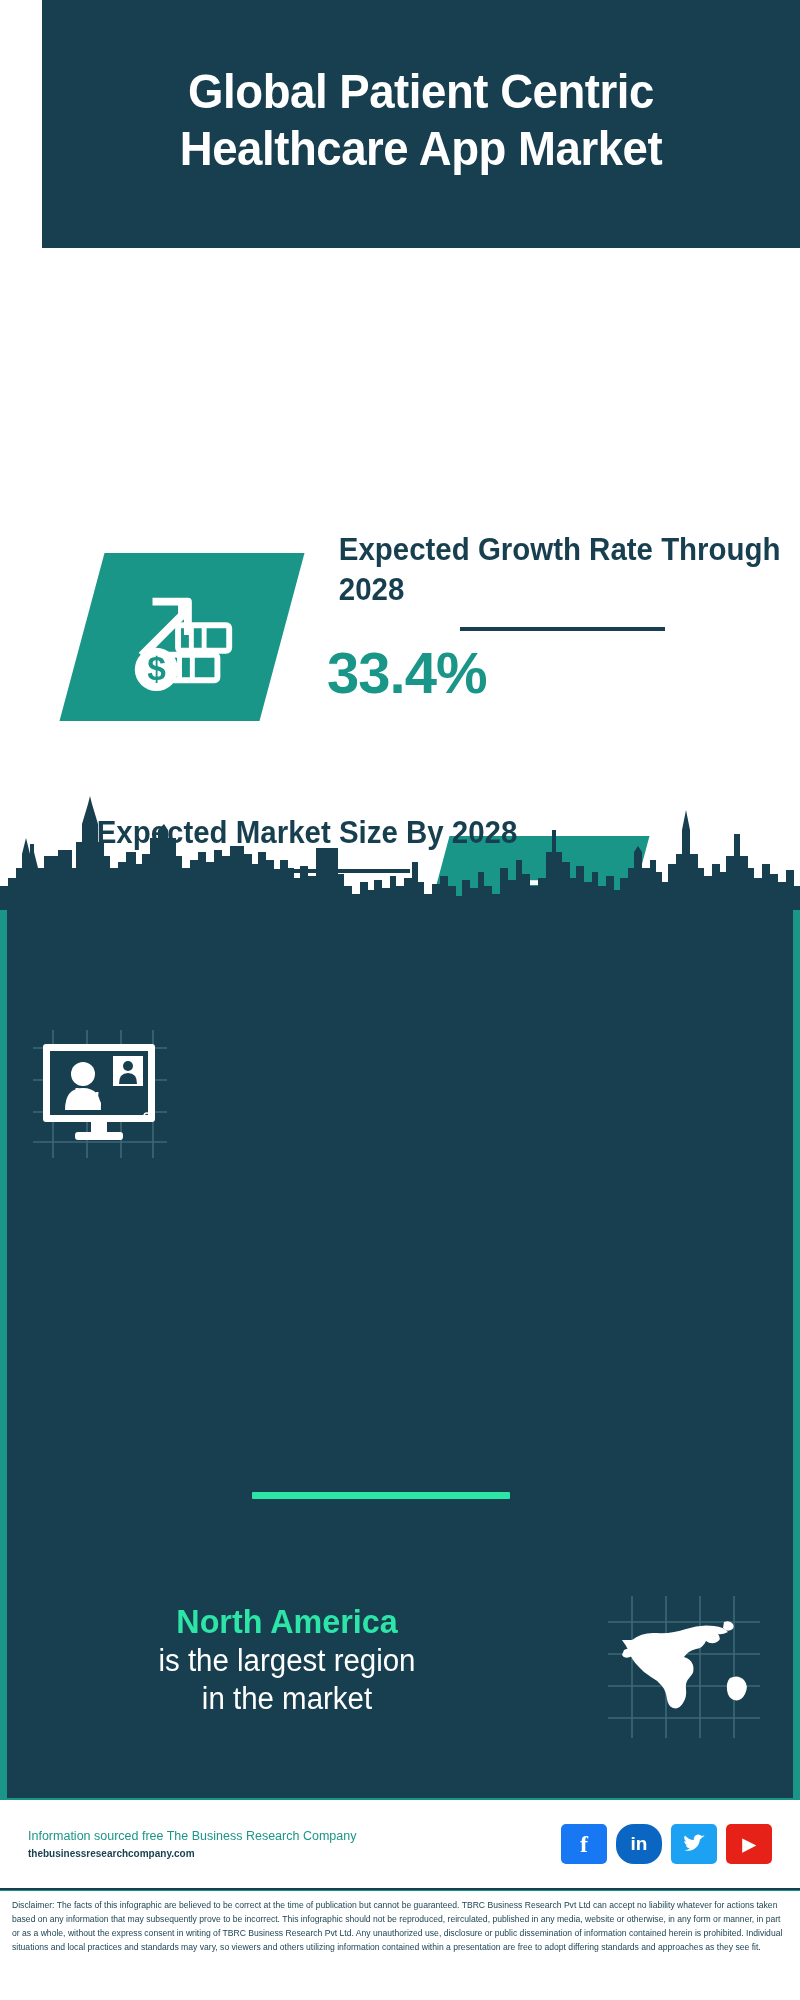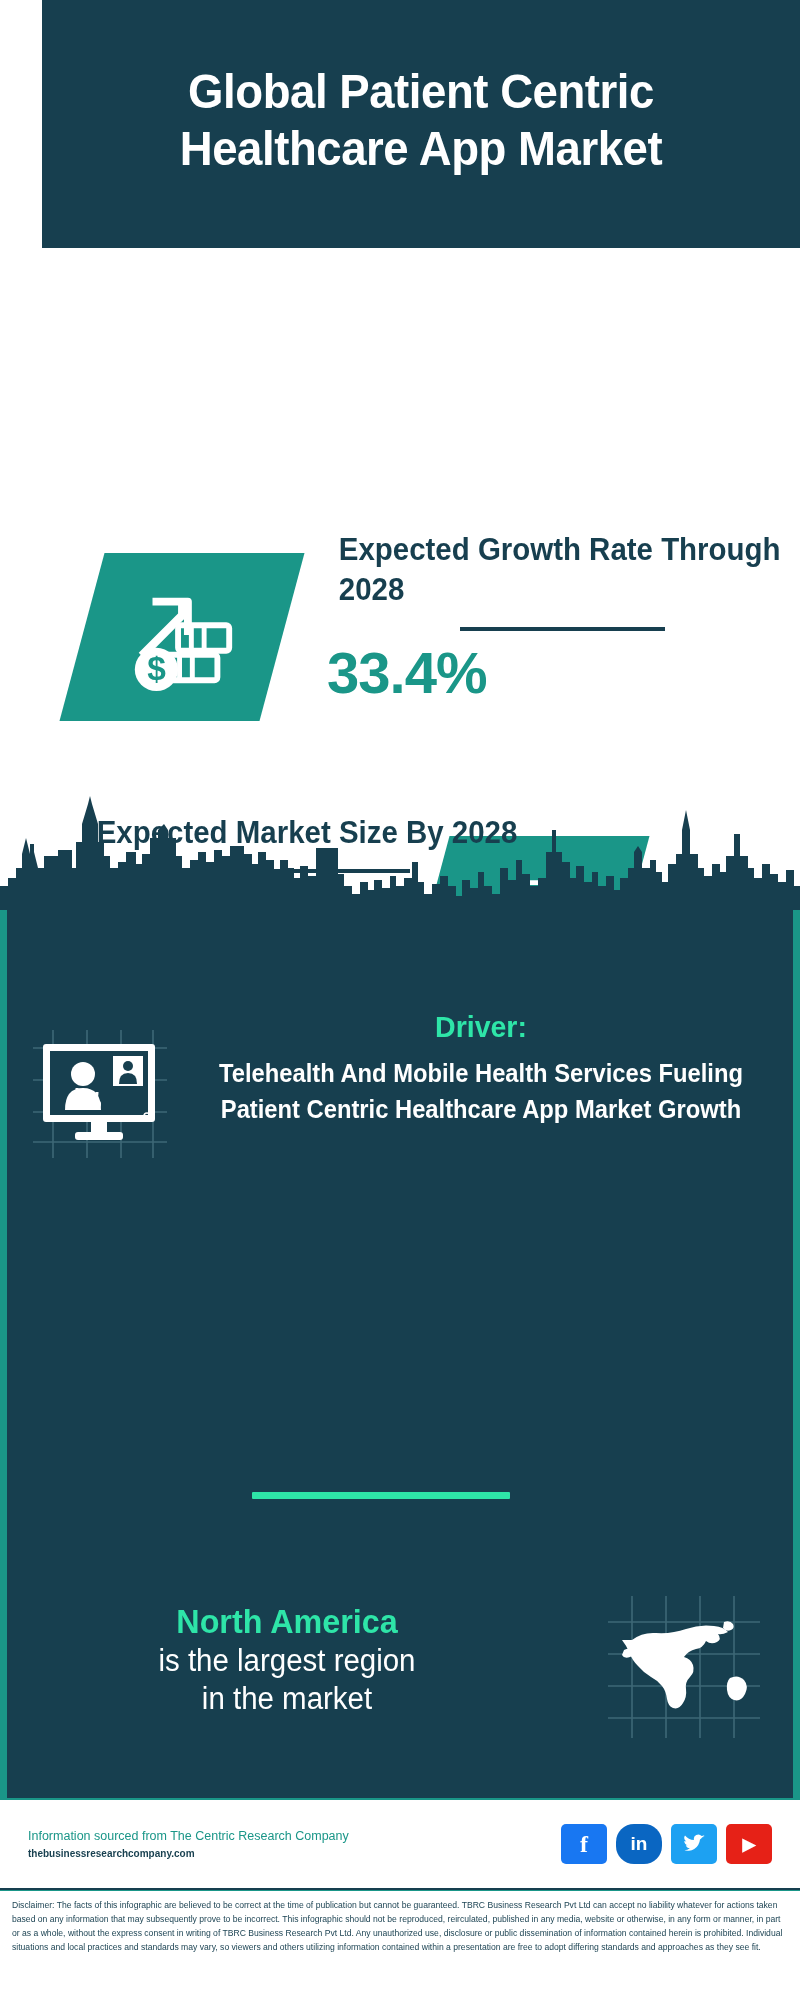--- a/index.html
+++ b/index.html
@@ -198,24 +198,20 @@
         <path d="M52 64 q0 16 10 16 q10 0 10 -12" fill="none" stroke="#ffffff" stroke-width="3"></path>
         <circle cx="72" cy="80" r="4" fill="#ffffff"></circle>
         <rect x="88" y="32" width="30" height="30" fill="#ffffff"></rect>
         <circle cx="103" cy="42" r="5" fill="#173F4F"></circle>
         <path d="M94 60 q0 -11 9 -11 q9 0 9 11 Z" fill="#173F4F"></path>
         <rect x="66" y="98" width="16" height="12" fill="#ffffff"></rect>
         <rect x="50" y="108" width="48" height="8" rx="3" fill="#ffffff"></rect>
         <circle cx="122" cy="92" r="3" fill="none" stroke="#ffffff" stroke-width="1.6"></circle>
       </svg>
     </div>
-    <div class="driver-text">
-      <div class="driver-title">Driver:</div>
-      <div class="driver-body">Telehealth And Mobile Health Services Fueling Patient Centric Healthcare App Market Growth</div>
-    </div>
   </div>
 
   <div class="mint-rule"></div>
 
   <div class="region-row">
     <div class="region-text">
       <div class="region-name">North America</div>
       <div class="region-sub">is the largest region</div>
       <div class="region-sub">in the market</div>
     </div>
@@ -234,21 +230,21 @@
         <path fill="#ffffff" d="M28 48 q10 -8 24 -7 q16 1 30 -4 q14 -5 28 -3 q10 1 14 6 q-6 3 -10 2 q4 5 -1 8 q-6 3 -11 -1 q-3 7 -10 8 q-8 2 -12 8 q7 2 9 8 q2 7 -3 12 q-5 5 -4 12 q1 8 -3 14 q-4 7 -10 5 q-5 -2 -6 -9 q-1 -8 -5 -13 q-5 -6 -11 -9 q-7 -4 -13 -11 q-6 -6 -9 -14 q-3 -7 -7 -12 Z"></path>
         <path fill="#ffffff" d="M120 30 q6 -2 9 2 q2 4 -2 6 q-5 2 -8 -2 Z"></path>
         <path fill="#ffffff" d="M126 86 q8 -4 14 2 q5 6 1 14 q-4 8 -11 6 q-6 -2 -7 -10 q-1 -8 3 -12 Z"></path>
         <path fill="#ffffff" d="M20 58 q6 -3 9 1 q2 4 -3 6 q-6 2 -8 -2 Z"></path>
       </svg>
     </div>
   </div>
 
   <div class="source-bar">
     <div class="source-text">
-      <div class="source-line1">Information sourced from The Centric Research Company</div>
+      <div class="source-line1">Information sourced free The Business Research Company</div>
       <div class="source-line2">thebusinessresearchcompany.com</div>
     </div>
     <div class="socials">
       <div class="social s-fb">
         <span style="font-size:24px;font-family:'Liberation Serif',serif;">f</span>
       </div>
       <div class="social s-li">
         <span style="font-size:19px;">in</span>
       </div>
       <div class="social s-tw">

